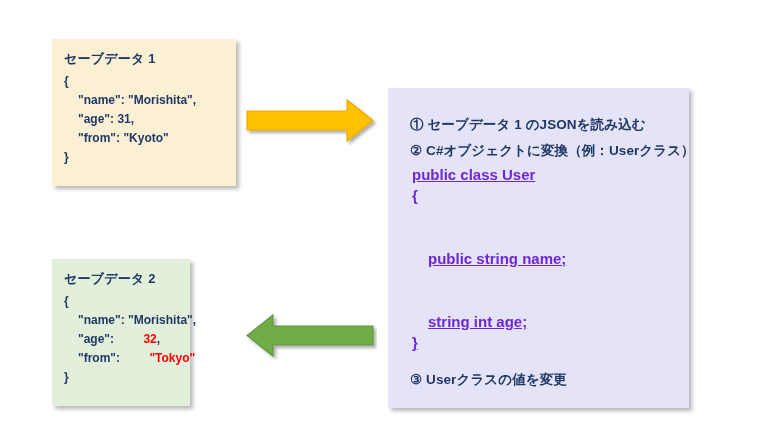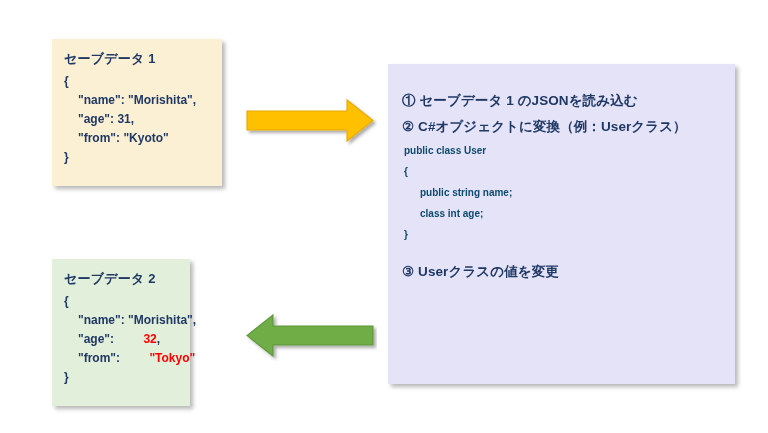--- a/index.html
+++ b/index.html
@@ -50,59 +50,61 @@
     padding-left: 14px;
   }
   .hl {
     color: #FF0000;
     margin-left: 26px;
   }
 
   #box-save1 {
     left: 52px;
     top: 39px;
-    width: 170px;
+    width: 184px;
     height: 147px;
     background: #FCF0D4;
   }
   #box-save2 {
     left: 52px;
     top: 259px;
     width: 138px;
     height: 147px;
     background: #E2EFDA;
   }
 
   
   #box-steps {
     left: 388px;
-    top: 64px;
-    width: 347px;
+    top: 88px;
+    width: 301px;
     height: 320px;
     background: #E5E3F8;
-    padding: 24px 14px 10px 14px;
+    padding: 24px 14px 10px 22px;
   }
   .steps .step {
     color: #1F3864;
     font-size: 13.5px;
     font-weight: bold;
     line-height: 26px;
     white-space: nowrap;
     letter-spacing: 0.1px;
   }
   .steps .code {
-    color: #0c4a6e;
-    font-size: 10px;
+    color: #6d28d9;
+    font-size: 15px;
     font-weight: bold;
     line-height: 21px;
     white-space: pre;
     padding-left: 2px;
+    text-decoration: underline;
   }
   .steps .code.indent {
     padding-left: 18px;
+    margin-top: 42px;
   }
   .steps .gap {
     height: 14px;
   }
 
   
   .arrow {
     position: absolute;
   }
   #arrow-forward {
@@ -140,21 +142,21 @@
     <div class="codeline indent"><span>"from": </span><span class="hl">"Tokyo"</span><span></span></div>
     <div class="codeline">}</div>
   </div>
 
   <div class="card steps" id="box-steps">
     <div class="step">① セーブデータ 1 のJSONを読み込む</div>
     <div class="step">② C#オブジェクトに変換（例：Userクラス）</div>
     <div class="code">public class User</div>
     <div class="code">{</div>
     <div class="code indent">public string name;</div>
-    <div class="code indent">class int age;</div>
+    <div class="code indent">string int age;</div>
     <div class="code">}</div>
     <div class="gap"></div>
     <div class="step">③ Userクラスの値を変更</div>
   </div>
 
   <svg class="arrow" id="arrow-forward" viewBox="0 0 134 48">
     <defs>
       <filter id="shadowF" x="-20%" y="-20%" width="150%" height="160%">
         <feDropShadow dx="2.5" dy="2.5" stdDeviation="1.6" flood-color="#000000" flood-opacity="0.32"></feDropShadow>
       </filter>

